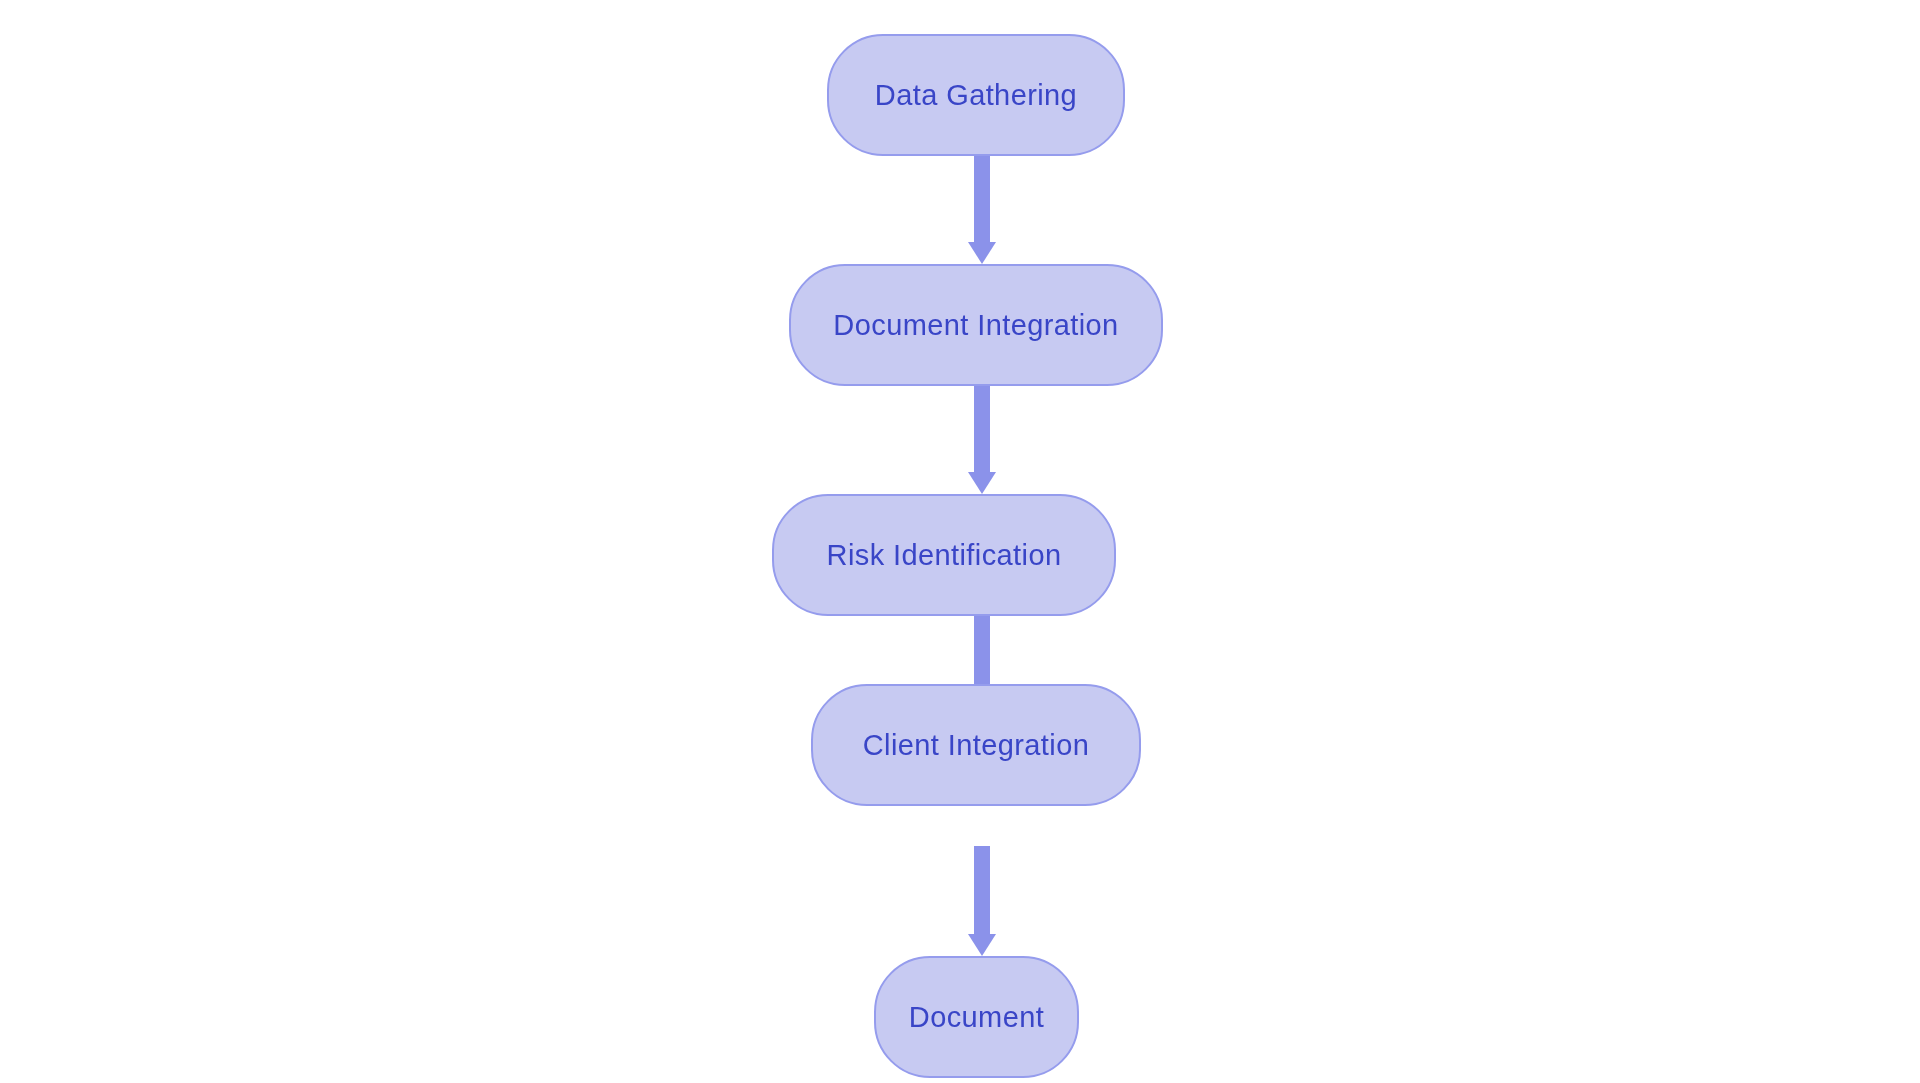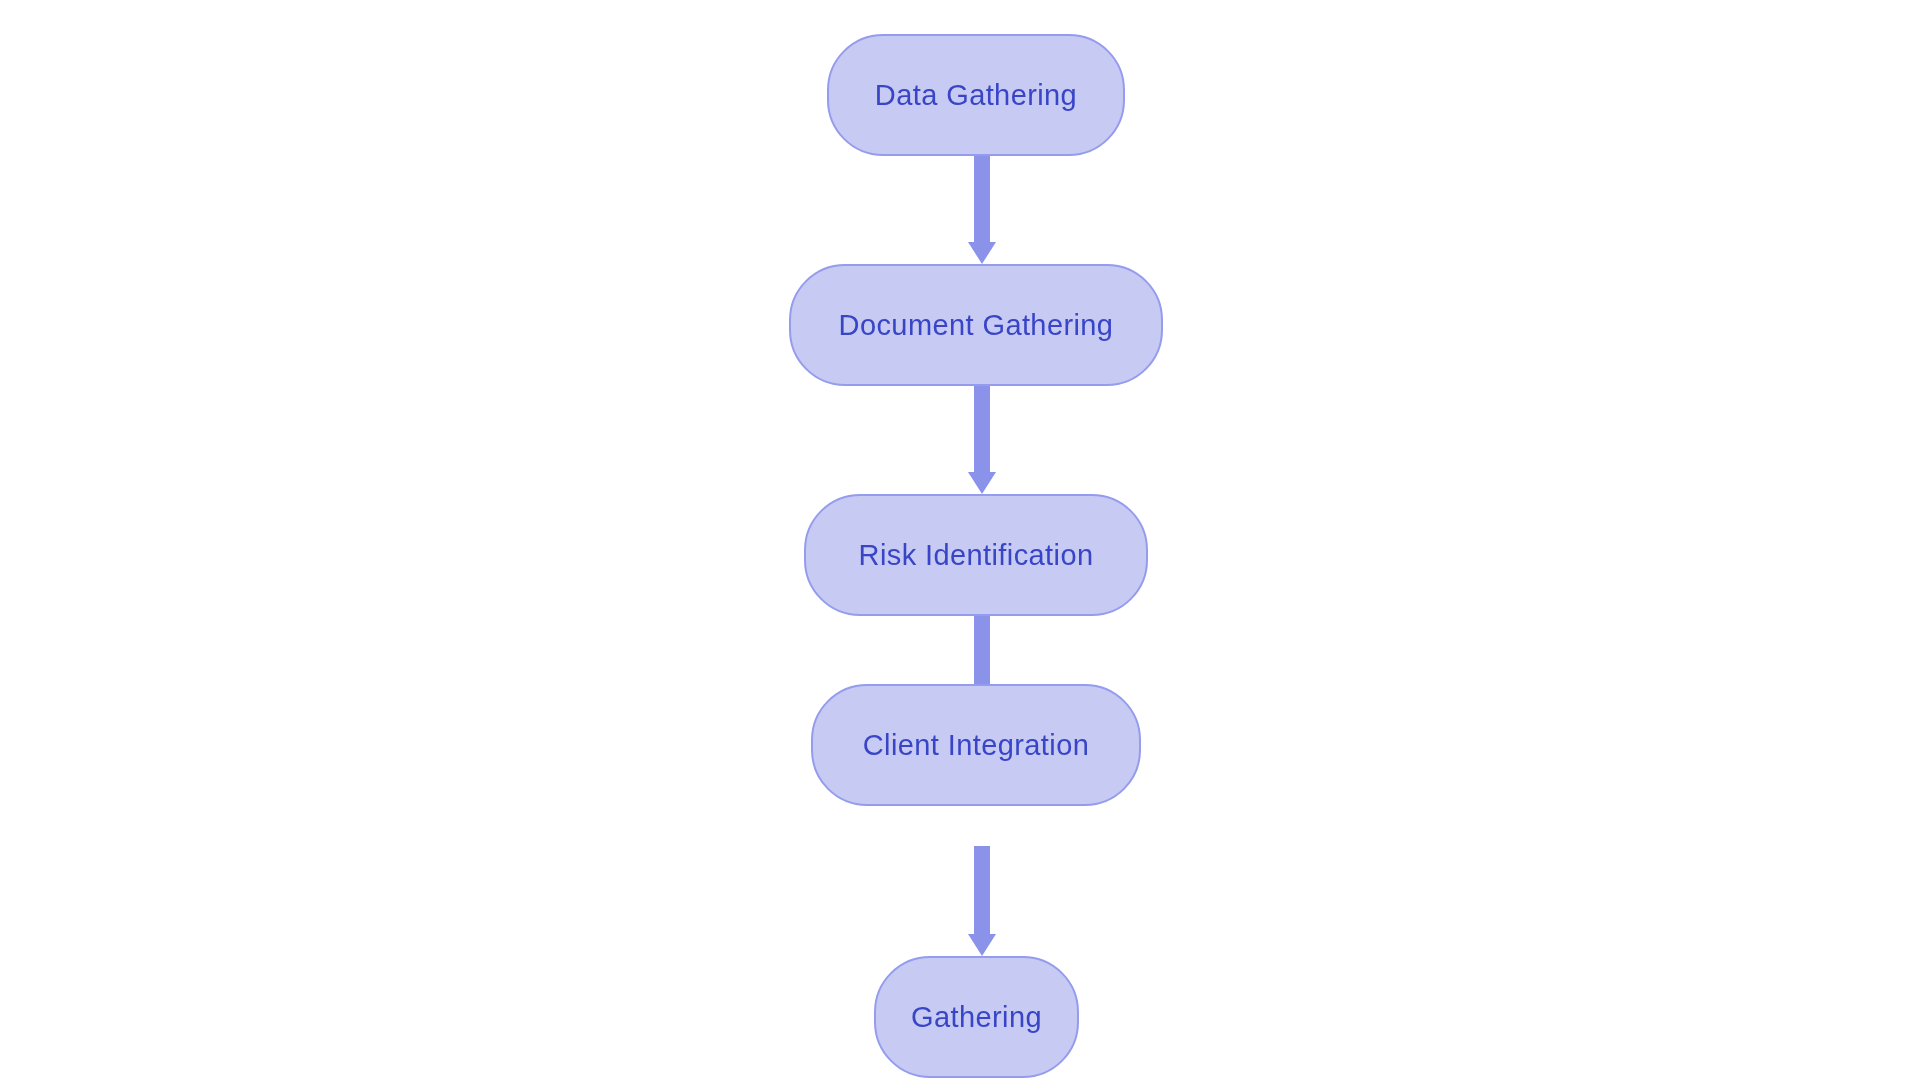--- a/index.html
+++ b/index.html
@@ -34,21 +34,21 @@
     justify-content: center;
   }
   .node span {
     color: var(--node-text);
     font-size: 29px;
     letter-spacing: 0.4px;
     white-space: nowrap;
   }
   .node-1 { left: 811px; top: 18px;  width: 298px; }
   .node-2 { left: 773px; top: 248px; width: 374px; }
-  .node-3 { left: 788px; top: 478px; width: 344px; }
+  .node-3 { left: 756px; top: 478px; width: 344px; }
   .node-4 { left: 795px; top: 668px; width: 330px; }
   .node-5 { left: 858px; top: 940px; width: 205px; }
 
   .arrow {
     position: absolute;
     left: 958px;
     width: 4px;
     background: var(--arrow);
   }
   .arrow::after {
@@ -73,34 +73,34 @@
 
 <div class="canvas">
 
   <div class="node node-1">
     <span>Data Gathering</span>
   </div>
 
   <div class="arrow arrow-1"></div>
 
   <div class="node node-2">
-    <span>Document Gathering</span>
+    <span>Document Integration</span>
   </div>
 
   <div class="arrow arrow-2"></div>
 
   <div class="node node-3">
     <span>Risk Identification</span>
   </div>
 
   <div class="arrow arrow-3"></div>
 
   <div class="node node-4">
     <span>Client Integration</span>
   </div>
 
   <div class="arrow arrow-4"></div>
 
   <div class="node node-5">
-    <span>Gathering</span>
+    <span>Document</span>
   </div>
 
 </div>
 
 </body></html>

